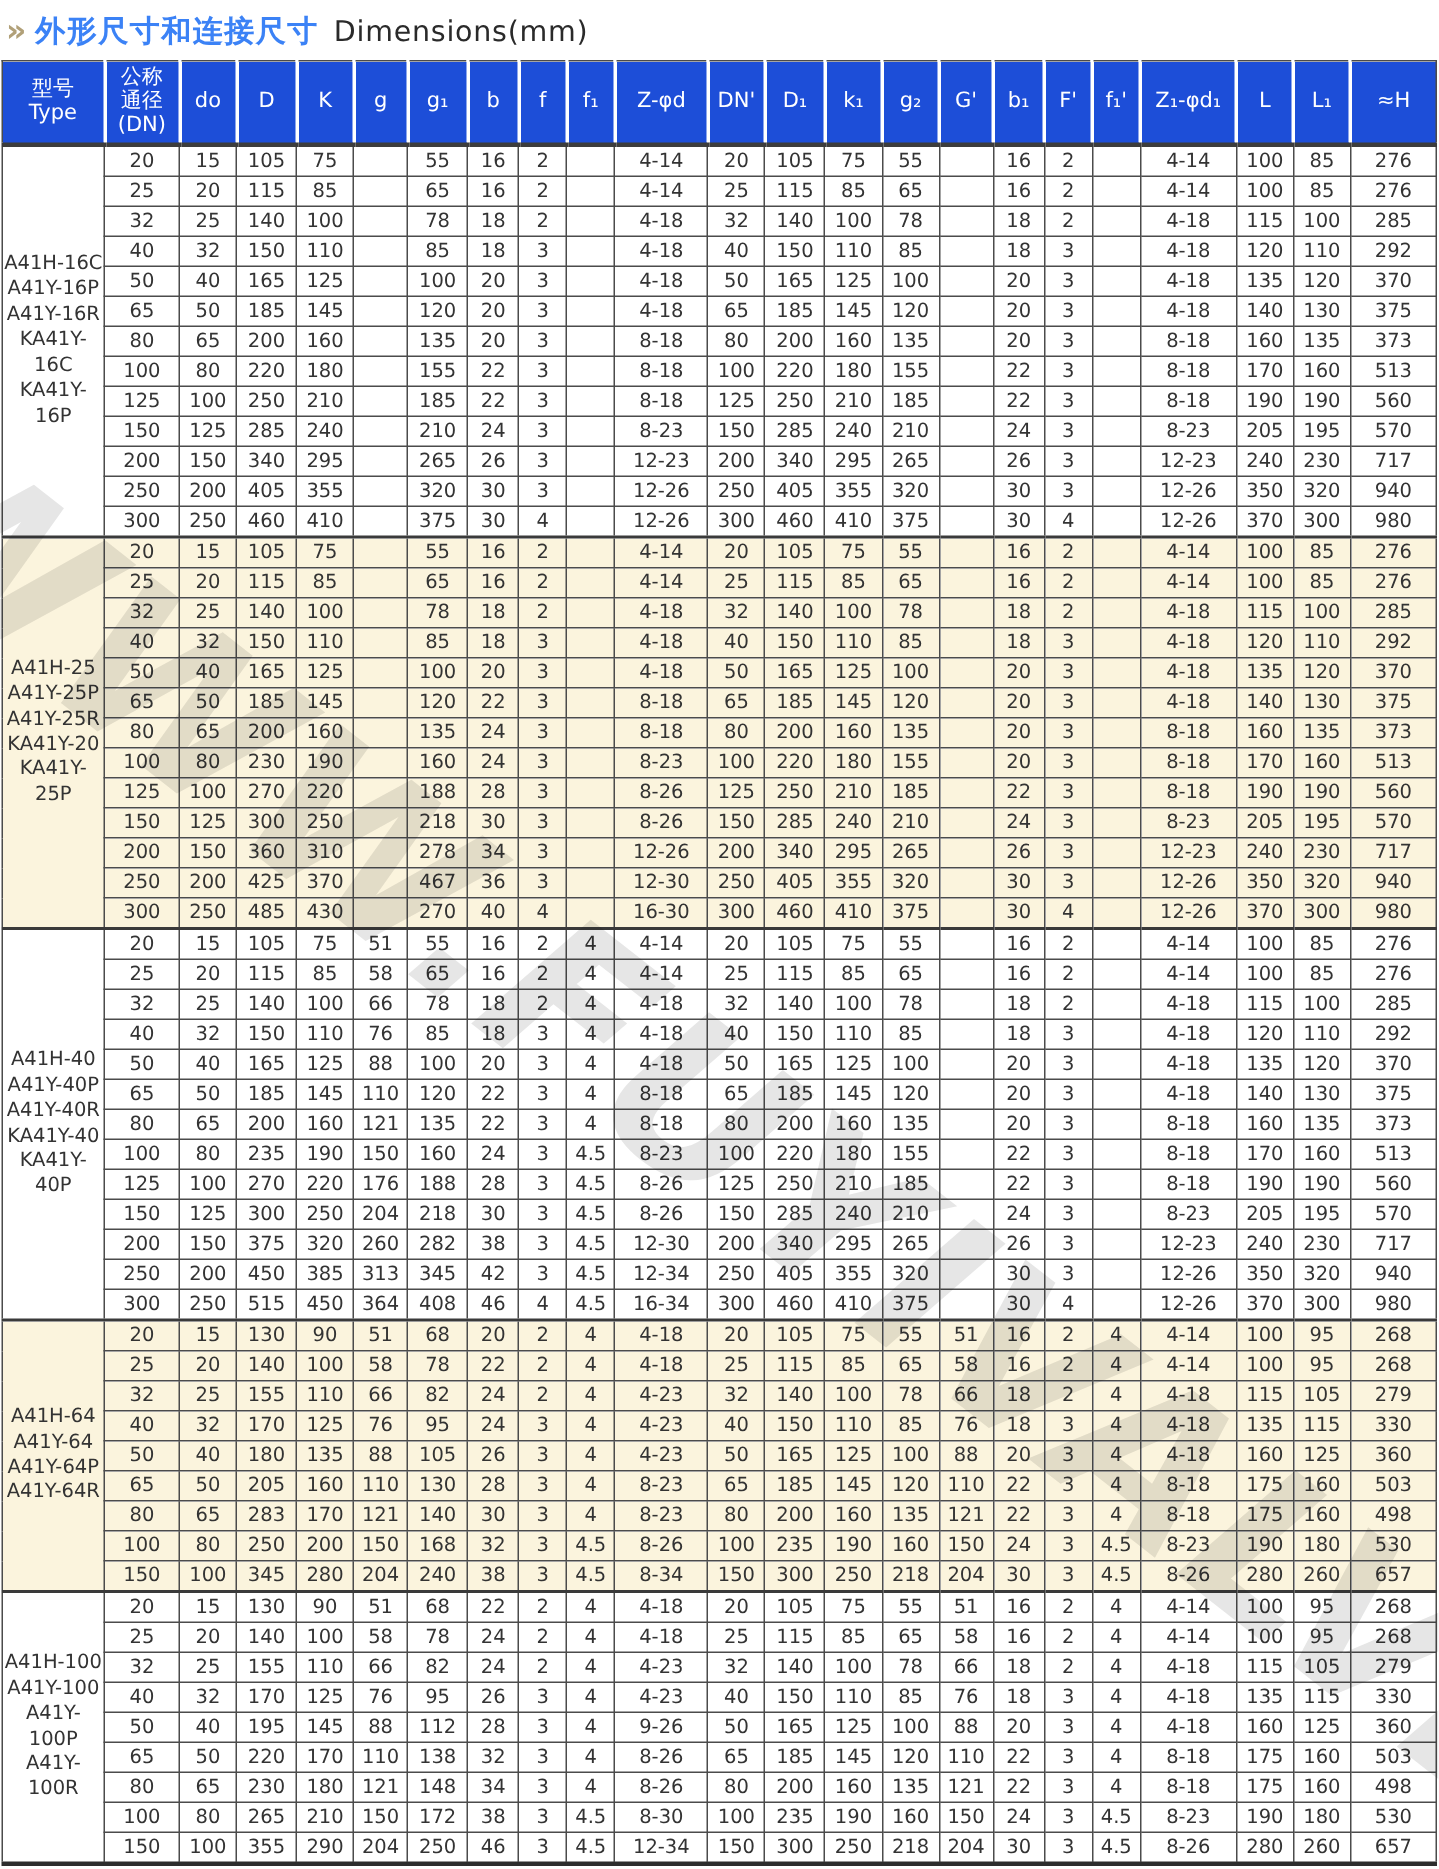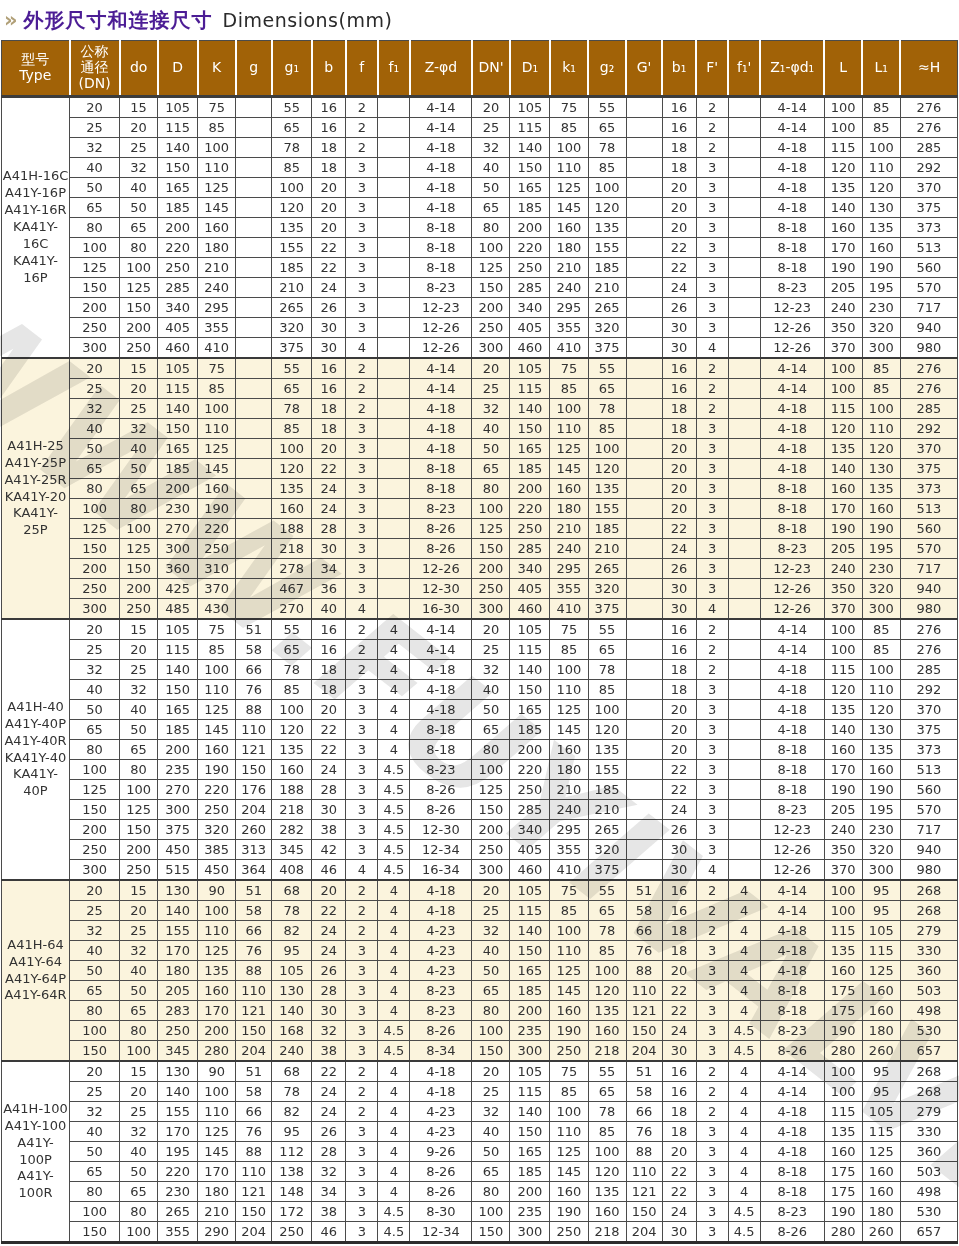--- a/index.html
+++ b/index.html
@@ -11,35 +11,35 @@
     font-family:"DejaVu Sans","Liberation Sans",sans-serif;
   }
   .title-row{
     display:flex;align-items:baseline;
     padding:7px 4px 6px 4px;
   }
   .chevron{
     color:#b1a078;font-weight:bold;font-size:21px;margin-right:6px;line-height:1;
   }
   .page-title{
-    font-size:20px;font-weight:bold;color:#4c1d95;letter-spacing:1px;
+    font-size:20px;font-weight:bold;color:#3b82f6;letter-spacing:1px;
   }
   .page-title-en{
     font-size:19px;color:#2a2a2a;margin-left:10px;letter-spacing:0.5px;
   }
   table.dim{
     border-collapse:collapse;
     table-layout:fixed;
     width:957px;
     margin-left:1px;
     border:1px solid #4b4b4b;
     border-bottom:3px solid #2d2d2d;
   }
   table.dim th{
-    background:#a16207;
+    background:#1d4ed8;
     color:#fff;
     font-weight:normal;
     font-size:14px;
     line-height:1.12;
     text-align:center;
     vertical-align:middle;
     border-right:2px solid #fff;
     border-bottom:3px solid #3c3c3c;
     height:52px;
     padding:1px 0;

